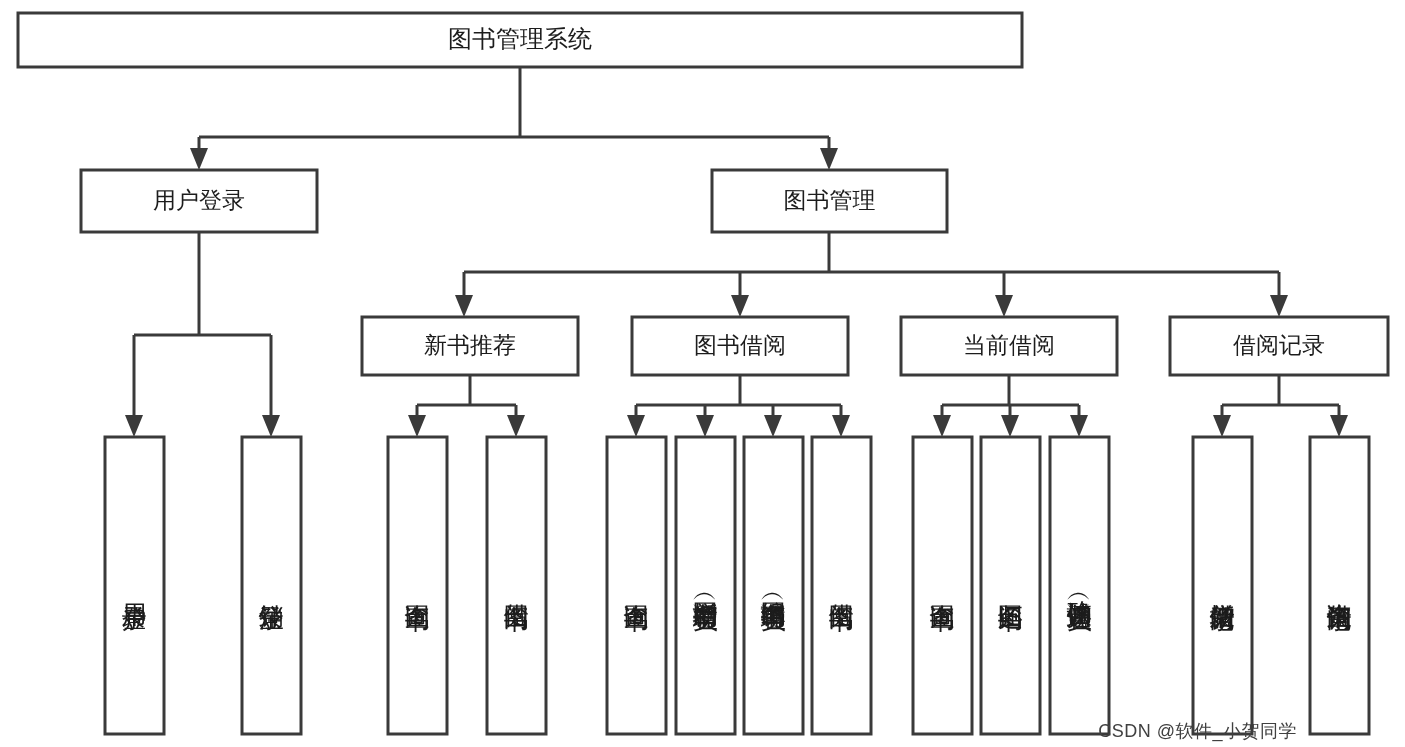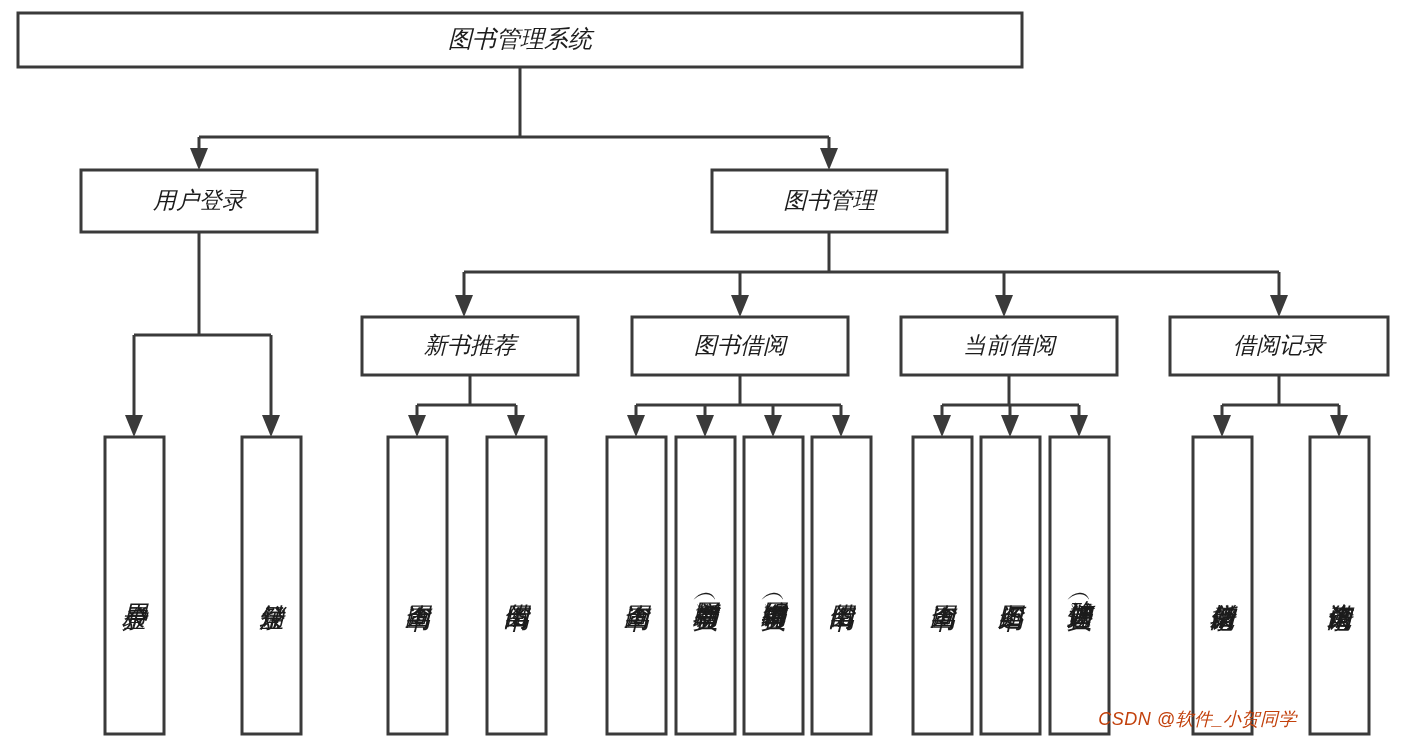--- a/index.html
+++ b/index.html
@@ -13,21 +13,20 @@
     height: 747px;
     font-family: "Liberation Sans", "DejaVu Sans", sans-serif;
     overflow: hidden;
     position: relative;
   }
   #diagram-root {
     position: relative;
     width: 1305px;
     height: 747px;
     background: #ffffff;
-    font-style: italic;
   }
   svg.flow-canvas {
     position: absolute;
     left: 0;
     top: 0;
     width: 1405px;
     height: 747px;
     display: block;
   }
   .node-box {
@@ -71,24 +70,24 @@
     font-family: "Liberation Sans", "DejaVu Sans", sans-serif;
     font-size: 25px;
     line-height: 1.06;
     color: #1c1c1c;
     letter-spacing: 1px;
     white-space: nowrap;
   }
   .watermark {
     position: absolute;
     right: 8px;
-    bottom: 16px;
+    bottom: 4px;
     font-family: "Liberation Sans", "DejaVu Sans", sans-serif;
     font-size: 18px;
-    color: #c2410c;
+    color: #404040;
     letter-spacing: 0.5px;
     user-select: none;
   }
 </style>
 </head>
 <body>
 
 <div id="diagram-root">
 
   <svg class="flow-canvas" id="flow-canvas" viewBox="0 0 1405 747" xmlns="http://www.w3.org/2000/svg">

